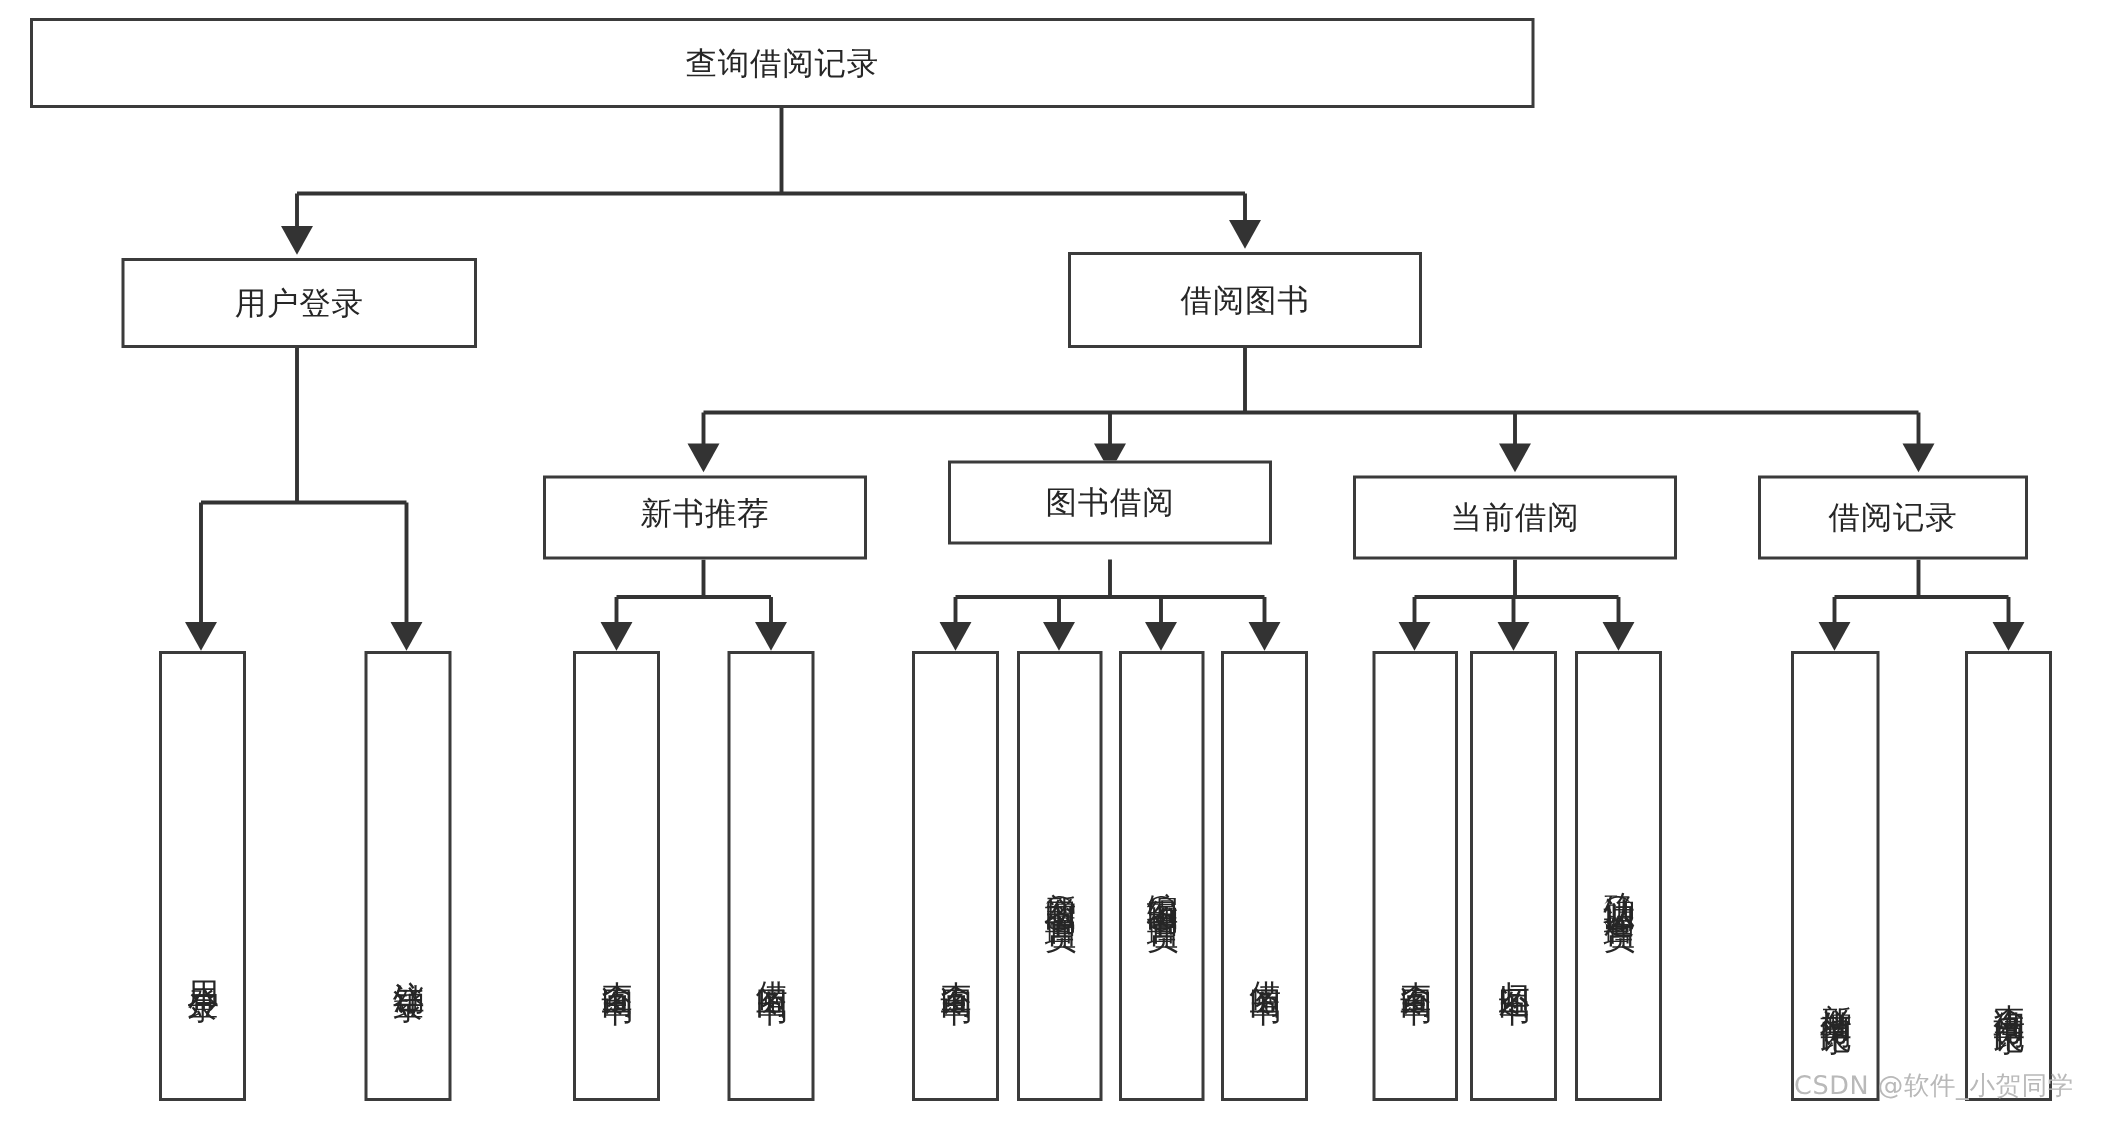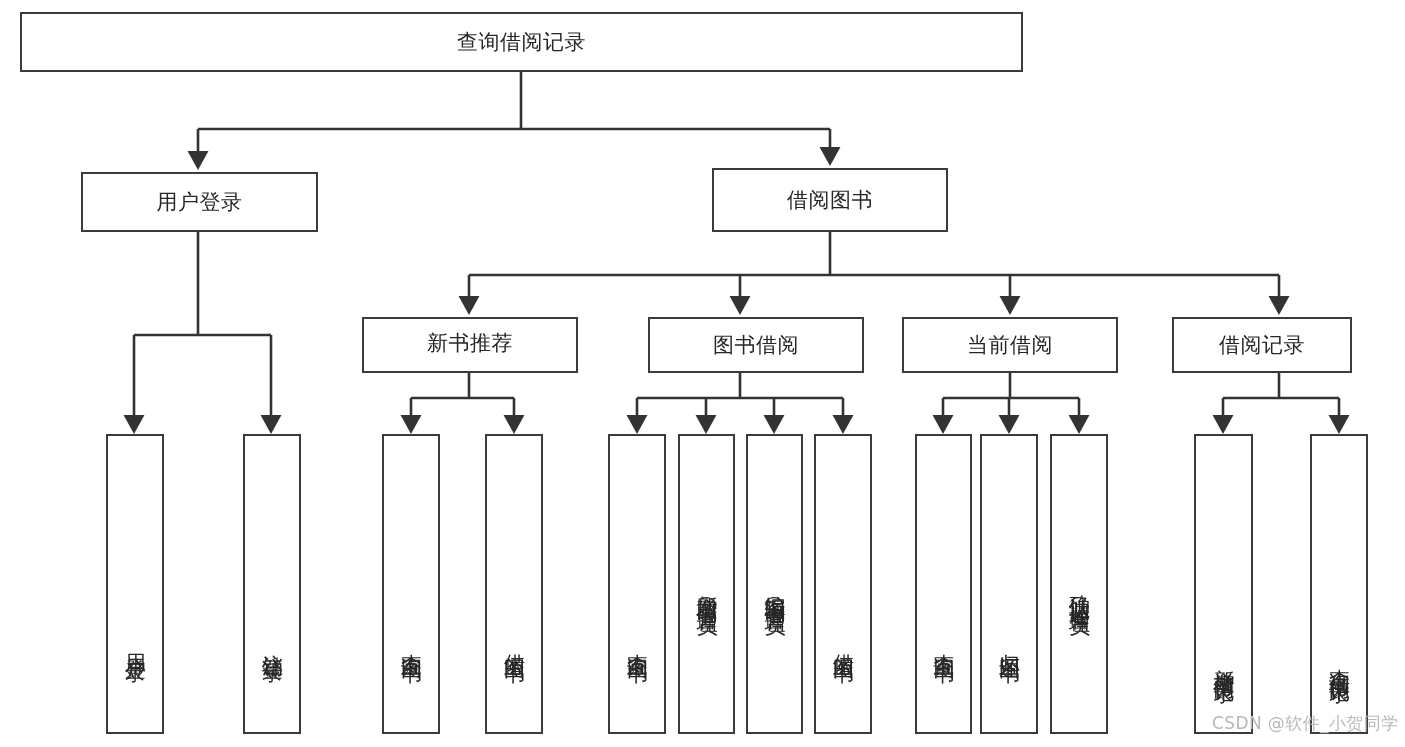--- a/index.html
+++ b/index.html
@@ -72,21 +72,20 @@
   #watermark {
     position: absolute;
     left: 1196px;
     top: 712px;
     font-size: 17px;
     color: #b9b9b9;
     letter-spacing: 0.4px;
     z-index: 5;
     white-space: nowrap;
     font-family: "DejaVu Sans", "Liberation Sans", sans-serif;
-    padding-left: 16px;
   }
 </style>
 </head>
 <body>
 
 <div id="diagram-root">
 
   <svg id="edges-layer" viewBox="0 0 1405 747" width="1405" height="747" xmlns="http://www.w3.org/2000/svg">
     <defs>
       <marker id="arrowhead" markerWidth="9" markerHeight="9" refX="3.6" refY="4.5" orient="auto" markerUnits="strokeWidth">
@@ -146,21 +145,21 @@
   </div>
 
   <div class="node horizontal" style="left:712px; top:168px; width:236px; height:64px;">
     <span class="node-label">借阅图书</span>
   </div>
 
   <div class="node horizontal" style="left:362px; top:317px; width:216px; height:56px;font-family:Liberation Mono, monospace;">
     <span class="node-label">新书推荐</span>
   </div>
 
-  <div class="node horizontal" style="left:632px; top:317px; width:216px; height:56px;margin-left:16px;">
+  <div class="node horizontal" style="left:632px; top:307px; width:216px; height:56px;">
     <span class="node-label">图书借阅</span>
   </div>
 
   <div class="node horizontal" style="left:902px; top:317px; width:216px; height:56px;justify-content:center;">
     <span class="node-label">当前借阅</span>
   </div>
 
   <div class="node horizontal" style="left:1172px; top:317px; width:180px; height:56px;">
     <span class="node-label">借阅记录</span>
   </div>

